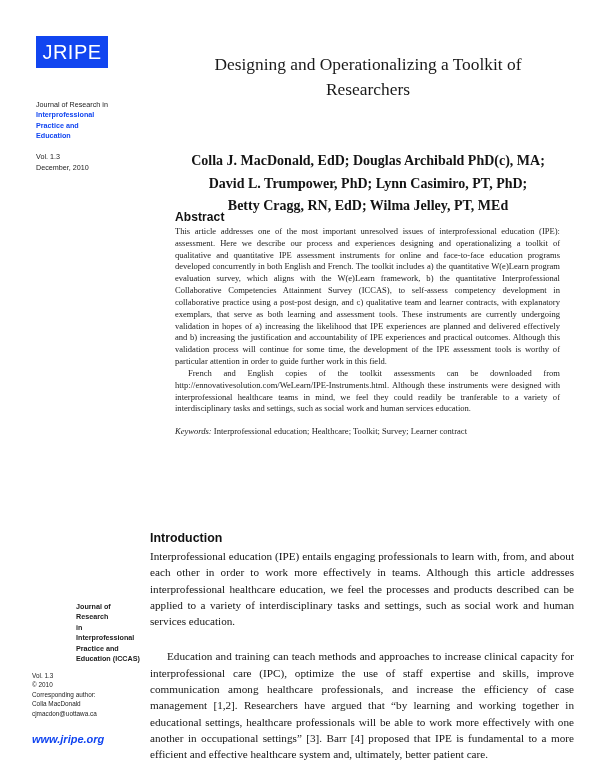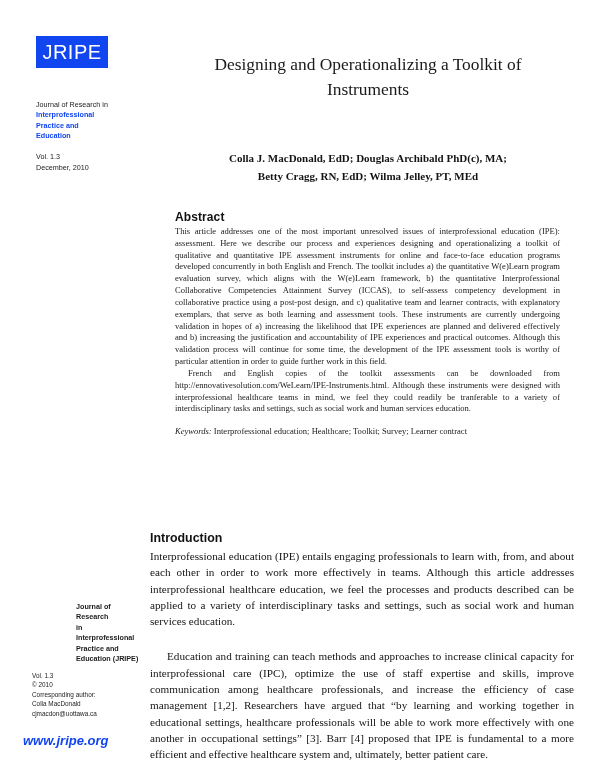--- a/index.html
+++ b/index.html
@@ -92,24 +92,24 @@
     margin-left: 44px;
   }
   .rail-meta {
     color: #1b1b1b;
     font-size: 6.4px;
     line-height: 1.5;
     font-weight: 400;
   }
   .rail-url {
     position: absolute;
-    left: 23px;
+    left: 32px;
     top: 733px;
     font-family: "Liberation Sans", sans-serif;
-    font-size: 13px;
+    font-size: 11px;
     font-weight: bold;
     font-style: italic;
     color: #1145f0;
   }
 
   
   .main {
     position: absolute;
     left: 148px;
     top: 0;
@@ -130,21 +130,21 @@
     font-weight: 400;
   }
 
   .authors {
     position: absolute;
     left: 20px;
     top: 150px;
     width: 400px;
     text-align: center;
     font-family: "Liberation Serif", serif;
-    font-size: 11px;
+    font-size: 14px;
     font-weight: bold;
     line-height: 1.62;
     color: #141414;
   }
 
   .abstract-wrap {
     position: absolute;
     left: 27px;
     top: 210px;
     width: 385px;
@@ -227,43 +227,44 @@
     <div class="rail-volume">
       <div>Vol. 1.3</div>
       <div>December, 2010</div>
     </div>
 
     <div class="rail-block-bottom">
       <div class="rail-title-b">
         <div>Journal of Research</div>
         <div>in Interprofessional</div>
         <div>Practice and</div>
-        <div>Education (JRIPE)</div>
+        <div>Education (ICCAS)</div>
       </div>
       <div class="rail-meta">
         <div>Vol. 1.3</div>
         <div>© 2010</div>
         <div>Corresponding author:</div>
         <div>Colla MacDonald</div>
         <div>cjmacdon@uottawa.ca</div>
       </div>
     </div>
 
     <div class="rail-url">www.jripe.org</div>
   </div>
 
   <div class="main">
 
     <div class="doc-title">
       <div>Designing and Operationalizing a Toolkit of</div>
-      <div>Instruments</div>
+      <div>Researchers</div>
     </div>
 
     <div class="authors">
       <div>Colla J. MacDonald, EdD; Douglas Archibald PhD(c), MA;</div>
+      <div>David L. Trumpower, PhD; Lynn Casimiro, PT, PhD;</div>
       <div>Betty Cragg, RN, EdD; Wilma Jelley, PT, MEd</div>
     </div>
 
     <div class="abstract-wrap">
       <div class="abstract-head">Abstract</div>
       <p class="abstract-p">This article addresses one of the most important unresolved issues of interprofessional education (IPE): assessment. Here we describe our process and experiences designing and operationalizing a toolkit of qualitative and quantitative IPE assessment instruments for online and face-to-face education programs developed concurrently in both English and French. The toolkit includes a) the quantitative W(e)Learn program evaluation survey, which aligns with the W(e)Learn framework, b) the quantitative Interprofessional Collaborative Competencies Attainment Survey (ICCAS), to self-assess competency development in collaborative practice using a post-post design, and c) qualitative team and learner contracts, with explanatory exemplars, that serve as both learning and assessment tools. These instruments are currently undergoing validation in hopes of a) increasing the likelihood that IPE experiences are planned and delivered effectively and b) increasing the justification and accountability of IPE experiences and practical outcomes. Although this validation process will continue for some time, the development of the IPE assessment tools is worthy of particular attention in order to guide further work in this field.</p>
       <p class="abstract-p">French and English copies of the toolkit assessments can be downloaded from http://ennovativesolution.com/WeLearn/IPE-Instruments.html. Although these instruments were designed with interprofessional healthcare teams in mind, we feel they could readily be tranferable to a variety of interdisciplinary tasks and settings, such as social work and human services education.</p>
       <p class="keywords"><i>Keywords:</i><span> Interprofessional education; Healthcare; Toolkit; Survey; Learner contract</span></p>
     </div>
 

